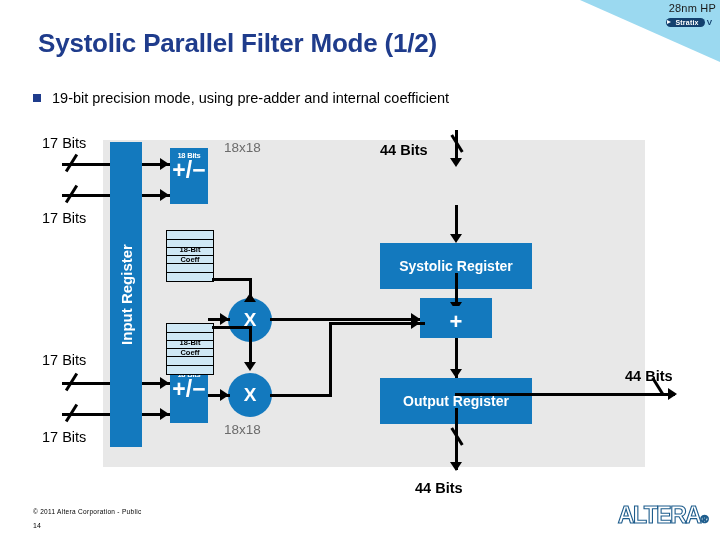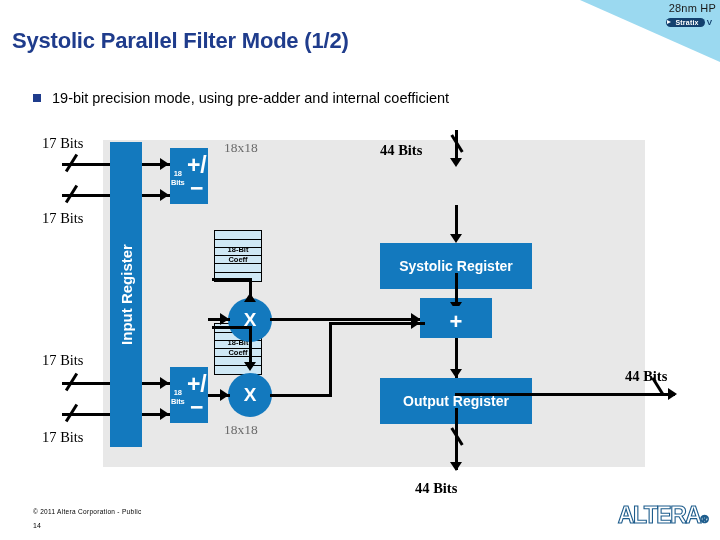--- a/index.html
+++ b/index.html
@@ -30,22 +30,22 @@
   }
   #stratix-pill:before{
     content:"";position:absolute;left:1px;top:2px;
     width:0;height:0;border-left:4px solid #ffffff;
     border-top:2.5px solid transparent;border-bottom:2.5px solid transparent;
   }
   #stratix-v{font-size:8px;color:#12406e;font-weight:bold;}
 
   
   #slide-title{
-    position:absolute;left:12px;top:28px;
-    font-size:22px;font-weight:bold;color:#1f3c8c;
+    position:absolute;left:38px;top:28px;
+    font-size:26px;font-weight:bold;color:#1f3c8c;
     letter-spacing:-.2px;white-space:nowrap;
   }
   #bullet-row{
     position:absolute;left:33px;top:90px;
     display:flex;align-items:center;gap:11px;
   }
   #bullet-marker{width:8px;height:8px;background:#1f3c8c;flex:0 0 auto;}
   #bullet-text{font-size:14.5px;color:#000000;white-space:nowrap;}
 
   
@@ -66,21 +66,21 @@
     text-align:center;
   }
   #input-register{
     left:110px;top:12px;width:32px;height:305px;
   }
   #input-register span{
     transform:rotate(-90deg);white-space:nowrap;font-size:15px;
   }
 
   .preadder{
-    width:38px;height:56px;flex-direction:row;justify-content:flex-start;
+    width:38px;height:56px;flex-direction:column;justify-content:flex-start;
     padding-top:3px;
   }
   .preadder .bits{font-size:7.5px;font-weight:bold;letter-spacing:-.2px;}
   .preadder .sym{font-size:23px;line-height:1;margin-top:-1px;}
   #preadder-1{left:170px;top:18px;}
   #preadder-2{left:170px;top:237px;}
 
   .mult{
     width:44px;height:44px;border-radius:50%;
     font-size:19px;
@@ -93,21 +93,20 @@
   #adder-2{left:420px;top:176px;}
 
   .reg{height:46px;font-size:14px;}
   #systolic-register{left:380px;top:113px;width:152px;}
   #output-register{left:380px;top:248px;width:152px;}
 
   
   .coeff{
     width:48px;height:52px;background:#cfe8f5;border:1px solid #000;
     box-sizing:border-box;
-    margin-left:48px;
   }
   .coeff .ln{position:absolute;left:0;right:0;height:1px;background:#000;}
   .coeff .lbl{
     position:absolute;left:0;right:0;top:14px;
     font-size:7.5px;font-weight:bold;color:#000;text-align:center;
     line-height:9.5px;
   }
   #coeff-1{left:166px;top:100px;}
   #coeff-2{left:166px;top:193px;}
 
@@ -119,21 +118,21 @@
   .arrowR,.arrowD,.arrowU{position:absolute;width:0;height:0;}
   .arrowR{border-left:9px solid #000;border-top:6px solid transparent;border-bottom:6px solid transparent;}
   .arrowD{border-top:9px solid #000;border-left:6px solid transparent;border-right:6px solid transparent;}
   .arrowU{border-bottom:9px solid #000;border-left:6px solid transparent;border-right:6px solid transparent;}
 
   
   .slash{position:absolute;width:3px;height:20px;background:#000;transform:rotate(32deg);}
   .slashv{position:absolute;width:20px;height:3px;background:#000;transform:rotate(58deg);}
 
   
-  .lab{position:absolute;white-space:nowrap;font-family:Liberation Serif, serif;}
+  .lab{position:absolute;white-space:nowrap;}
   .lab-bits{font-size:14.5px;color:#000;font-weight:normal;}
   .lab-bold{font-size:14.5px;color:#000;font-weight:bold;}
   .lab-gray{font-size:13.5px;color:#6b6b6b;}
 
   
   #footer-copy{
     position:absolute;left:33px;top:508px;
     font-size:6.5px;color:#000;letter-spacing:.3px;white-space:nowrap;
   }
   #page-number{

